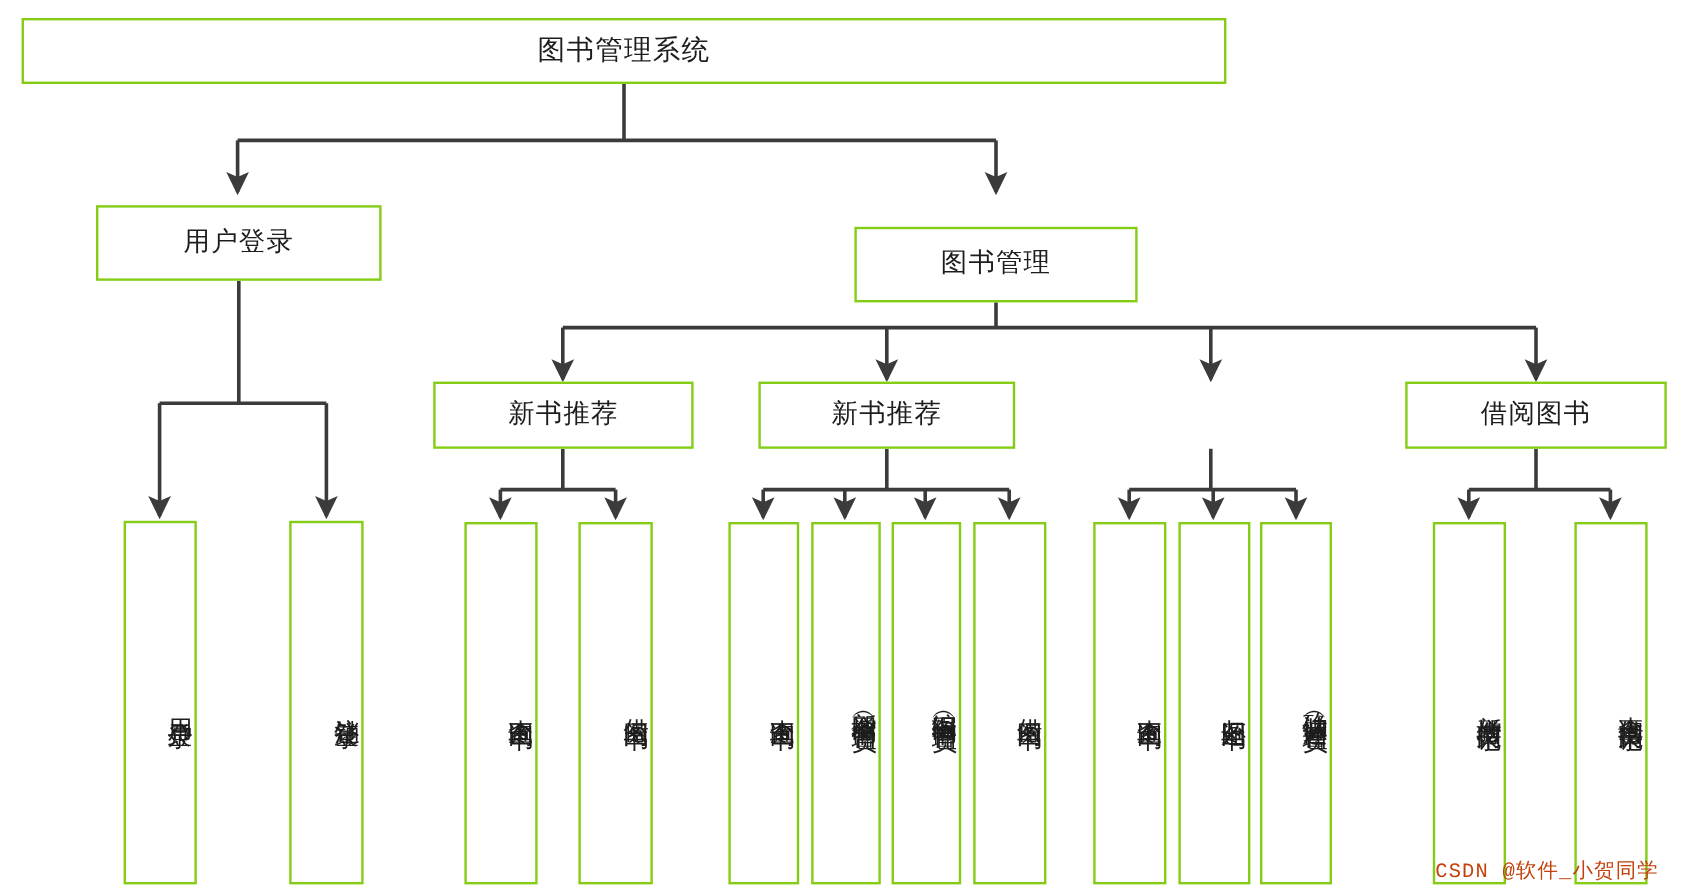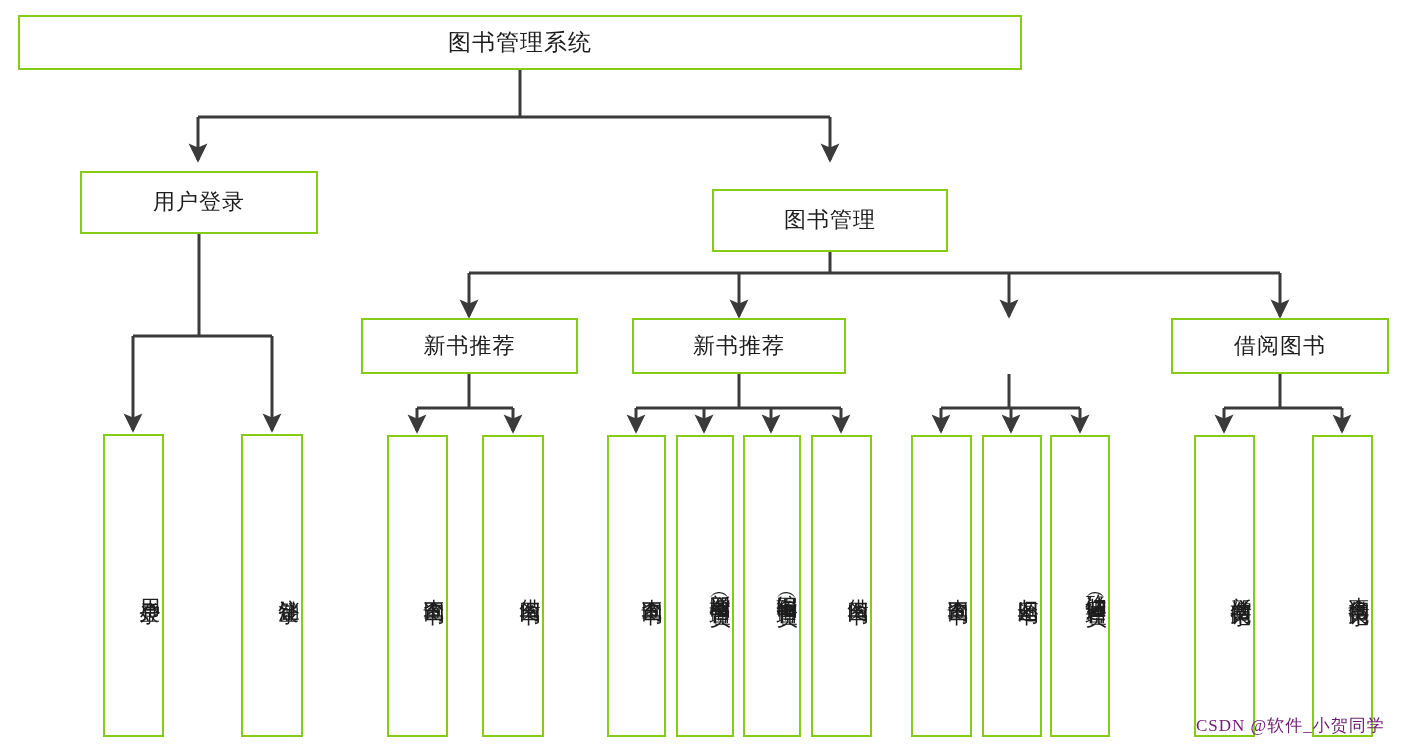--- a/index.html
+++ b/index.html
@@ -56,24 +56,24 @@
     justify-content: center;
   }
   .node.v .vlabel {
     writing-mode: vertical-rl;
     text-orientation: upright;
     display: block;
   }
   .watermark {
     position: absolute;
     font-size: 17px;
-    color: #701a75;
+    color: #c2410c;
     letter-spacing: 1px;
     white-space: nowrap;
-    font-family: Liberation Serif, serif;
+    font-family: Liberation Mono, monospace;
   }
 </style>
 </head>
 <body>
 
 <div id="canvas">
 
   <svg id="edges" viewBox="0 0 1405 747" xmlns="http://www.w3.org/2000/svg">
     <defs>
       <marker id="arrow" viewBox="0 0 12 12" refX="9.5" refY="6" markerWidth="7" markerHeight="7" orient="auto-start-reverse">

